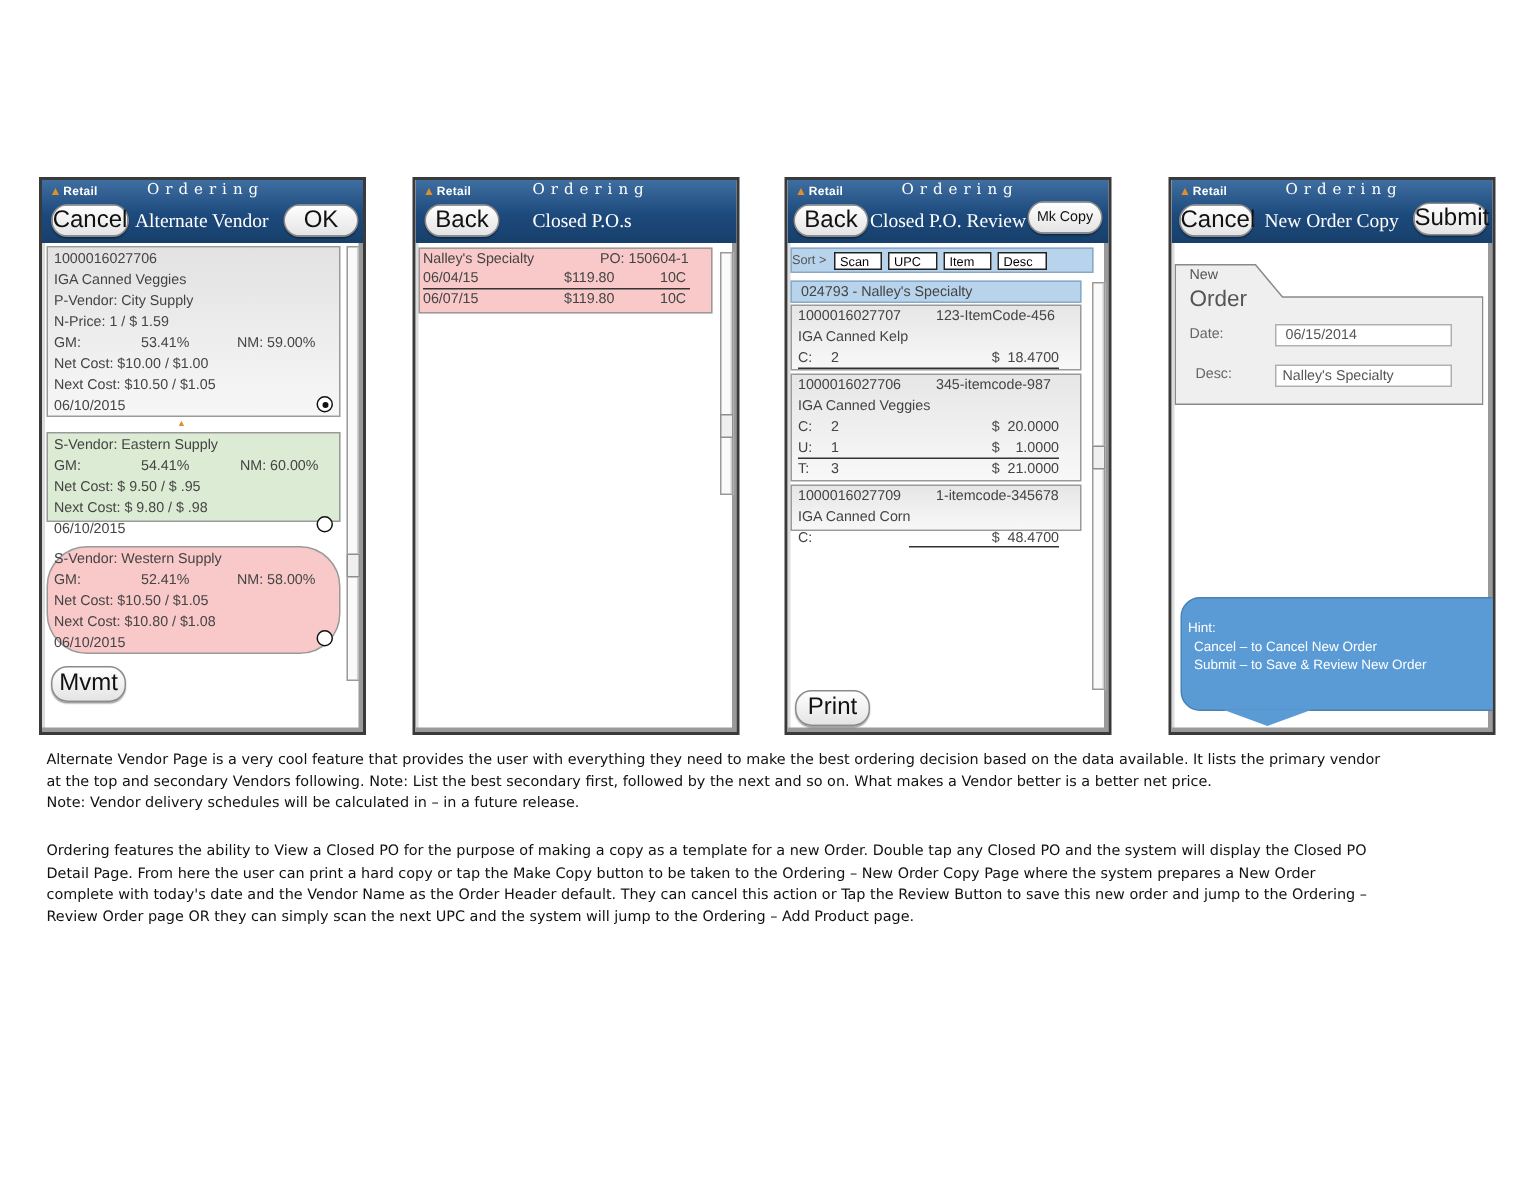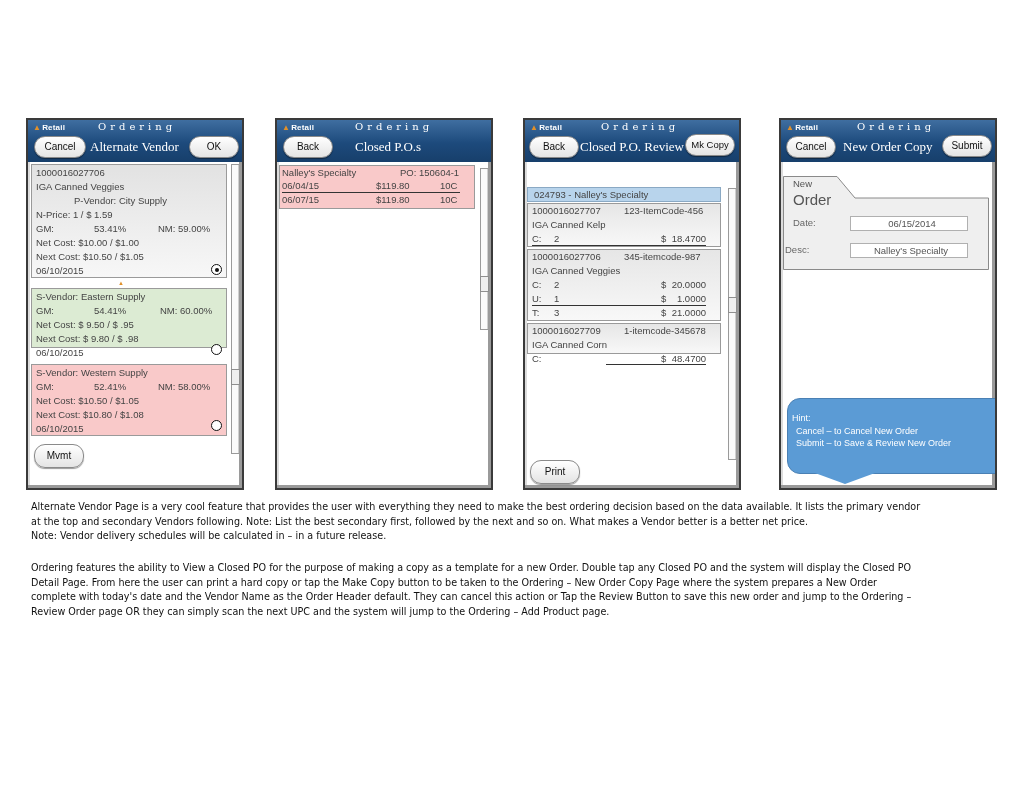--- a/index.html
+++ b/index.html
@@ -27,21 +27,21 @@
     color: #ffffff; font-size: 10px; letter-spacing: 4px;
   }
   .page-title {
     position: absolute; top: 19px; font-family: "Liberation Serif", serif;
     color: #ffffff; font-size: 13px; white-space: nowrap;
   }
   .pill {
     position: absolute; height: 22px; border-radius: 11px;
     background: linear-gradient(#ffffff, #e4e4e4);
     border: 1px solid #8a8a8a;
-    font-size: 10px; color: #111; text-align: center; line-height: 20px;
+    font-size: 16px; color: #111; text-align: center; line-height: 20px;
     box-shadow: 0 1px 1px rgba(0,0,0,0.4);
     cursor: pointer;
   }
   .scroll-track {
     position: absolute; right: 2px; width: 9px;
     background: #fafafa; border: 1px solid #9a9a9a;
     box-shadow: inset -1px 0 0 #cfcfcf;
   }
   .scroll-thumb {
     position: absolute; left: -1px; width: 9px; height: 16px;
@@ -92,21 +92,21 @@
     <span class="brand"><span class="logo-mark">▲</span><span>Retail</span></span>
     <span class="app-title">Ordering</span>
     <div class="pill" style="left:6px; top:16px; width:52px;">Cancel</div>
     <span class="page-title" style="left:62px;">Alternate Vendor</span>
     <div class="pill" style="left:161px; top:16px; width:50px;">OK</div>
   </div>
 
   <div class="card" style="top:44px; height:114px; background:linear-gradient(#e2e2e2,#f7f7f7);">
     <span class="ln" style="top:2px;">1000016027706</span>
     <span class="ln" style="top:16px;">IGA Canned Veggies</span>
-    <span class="ln" style="top:30px;margin-left:38px;">P-Vendor:  City Supply</span>
+    <span class="ln" style="top:30px;">P-Vendor:  City Supply</span>
     <span class="ln" style="top:44px;">N-Price:    1 / $  1.59</span>
     <span class="ln" style="top:58px;">GM:</span>
     <span class="rt" style="top:58px; left:62px;">53.41%</span>
     <span class="rt" style="top:58px; left:126px;">NM: 59.00%</span>
     <span class="ln" style="top:72px;">Net Cost:  $10.00 / $1.00</span>
     <span class="ln" style="top:86px;">Next Cost: $10.50 / $1.05</span>
     <span class="ln" style="top:100px;">06/10/2015</span>
     <span class="radio on" style="left:179px; top:99px;"></span>
   </div>
   <span style="position:absolute; left:90px; top:160px; font-size:6px; color:#e0902a;">▲</span>
@@ -115,21 +115,21 @@
     <span class="ln" style="top:2px;">S-Vendor:  Eastern  Supply</span>
     <span class="ln" style="top:16px;">GM:</span>
     <span class="rt" style="top:16px; left:62px;">54.41%</span>
     <span class="rt" style="top:16px; left:128px;">NM: 60.00%</span>
     <span class="ln" style="top:30px;">Net Cost:   $ 9.50 / $  .95</span>
     <span class="ln" style="top:44px;">Next Cost: $ 9.80 / $  .98</span>
     <span class="ln" style="top:58px;">06/10/2015</span>
     <span class="radio" style="left:179px; top:55px;"></span>
   </div>
 
-  <div class="card" style="top:244px; height:72px; background:#f9c9c9;">
+  <div class="card" style="top:244px; height:72px; background:#f9c9c9;border-radius:27px;">
     <span class="ln" style="top:2px;">S-Vendor:  Western  Supply</span>
     <span class="ln" style="top:16px;">GM:</span>
     <span class="rt" style="top:16px; left:62px;">52.41%</span>
     <span class="rt" style="top:16px; left:126px;">NM: 58.00%</span>
     <span class="ln" style="top:30px;">Net Cost:   $10.50 / $1.05</span>
     <span class="ln" style="top:44px;">Next Cost: $10.80 / $1.08</span>
     <span class="ln" style="top:58px;">06/10/2015</span>
     <span class="radio" style="left:179px; top:55px;"></span>
   </div>
 
@@ -170,20 +170,27 @@
 
 <div class="phone" style="left:523px;">
   <div class="phone-header">
     <span class="brand"><span class="logo-mark">▲</span><span>Retail</span></span>
     <span class="app-title" style="left:76px;">Ordering</span>
     <div class="pill" style="left:4px; top:16px; width:50px;">Back</div>
     <span class="page-title" style="left:55px;">Closed P.O. Review</span>
     <div class="pill" style="left:160px; top:14px; width:50px; font-size:9.5px;">Mk Copy</div>
   </div>
 
+  <div style="position:absolute; left:2px; top:45px; width:202px; height:17px; background:#b8d4ec; border:1px solid #8aa9c4;">
+    <span style="position:absolute; left:0; top:2px; font-size:8.5px; color:#555;">Sort &gt;</span>
+    <div class="sort-btn" style="left:28px; width:32px;">Scan</div>
+    <div class="sort-btn" style="left:64px; width:33px;">UPC</div>
+    <div class="sort-btn" style="left:101px; width:32px;">Item</div>
+    <div class="sort-btn" style="left:137px; width:33px;">Desc</div>
+  </div>
 
   <div style="position:absolute; left:2px; top:67px; width:194px; height:15px; background:#b8d4ec; border:1px solid #8aa9c4; font-size:9.5px; color:#444; padding-left:6px; line-height:13px;">024793 -  Nalley's Specialty</div>
 
   <div class="card" style="top:83px; left:2px; width:194px; height:44px; background:linear-gradient(#e6e6e6,#f8f8f8);">
     <span class="ln" style="top:1px;">1000016027707</span>
     <span class="rt" style="top:1px; left:96px;">123-ItemCode-456</span>
     <span class="ln" style="top:15px;">IGA Canned Kelp</span>
     <div class="underline" style="position:absolute; left:4px; top:29px; width:174px; height:13px;">
       <span style="position:absolute; left:0;">C:</span>
       <span style="position:absolute; left:22px;">2</span>
@@ -231,29 +238,29 @@
 
 <div class="phone" style="left:779px;">
   <div class="phone-header">
     <span class="brand"><span class="logo-mark">▲</span><span>Retail</span></span>
     <span class="app-title" style="left:76px;">Ordering</span>
     <div class="pill" style="left:5px; top:16px; width:50px;">Cancel</div>
     <span class="page-title" style="left:62px;">New Order Copy</span>
     <div class="pill" style="left:161px; top:15px; width:50px;">Submit</div>
   </div>
 
-  <div style="position:absolute; left:2px; top:56px; width:206px; height:94px;text-align:center;">
+  <div style="position:absolute; left:2px; top:56px; width:206px; height:94px;">
     <svg width="206" height="94" style="position:absolute; left:0; top:0;">
       <path d="M0.5,0.5 L54,0.5 L72,22 L205.5,22 L205.5,93.5 L0.5,93.5 Z" fill="#efefef" stroke="#8a8a8a" stroke-width="1"></path>
     </svg>
     <span style="position:absolute; left:10px; top:2px; font-size:9.5px; color:#555;">New</span>
     <span style="position:absolute; left:10px; top:15px; font-size:15px; color:#555;">Order</span>
     <span style="position:absolute; left:10px; top:41px; font-size:9.5px; color:#666;">Date:</span>
     <div style="position:absolute; left:67px; top:40px; width:118px; height:15px; background:#fff; border:1px solid #b0b0b0; font-size:9.5px; color:#555; padding-left:6px; line-height:13px;">06/15/2014</div>
-    <span style="position:absolute; left:2px; top:68px; font-size:9.5px; color:#666;">Desc:</span>
+    <span style="position:absolute; left:14px; top:68px; font-size:9.5px; color:#666;">Desc:</span>
     <div style="position:absolute; left:67px; top:67px; width:118px; height:15px; background:#fff; border:1px solid #b0b0b0; font-size:9.5px; color:#555; padding-left:4px; line-height:13px;">Nalley's Specialty</div>
   </div>
 
   <div class="hint">
     <div>Hint:</div>
     <div class="indent">Cancel – to Cancel  New Order</div>
     <div class="indent">Submit – to Save &amp; Review  New Order</div>
   </div>
 </div>
 

